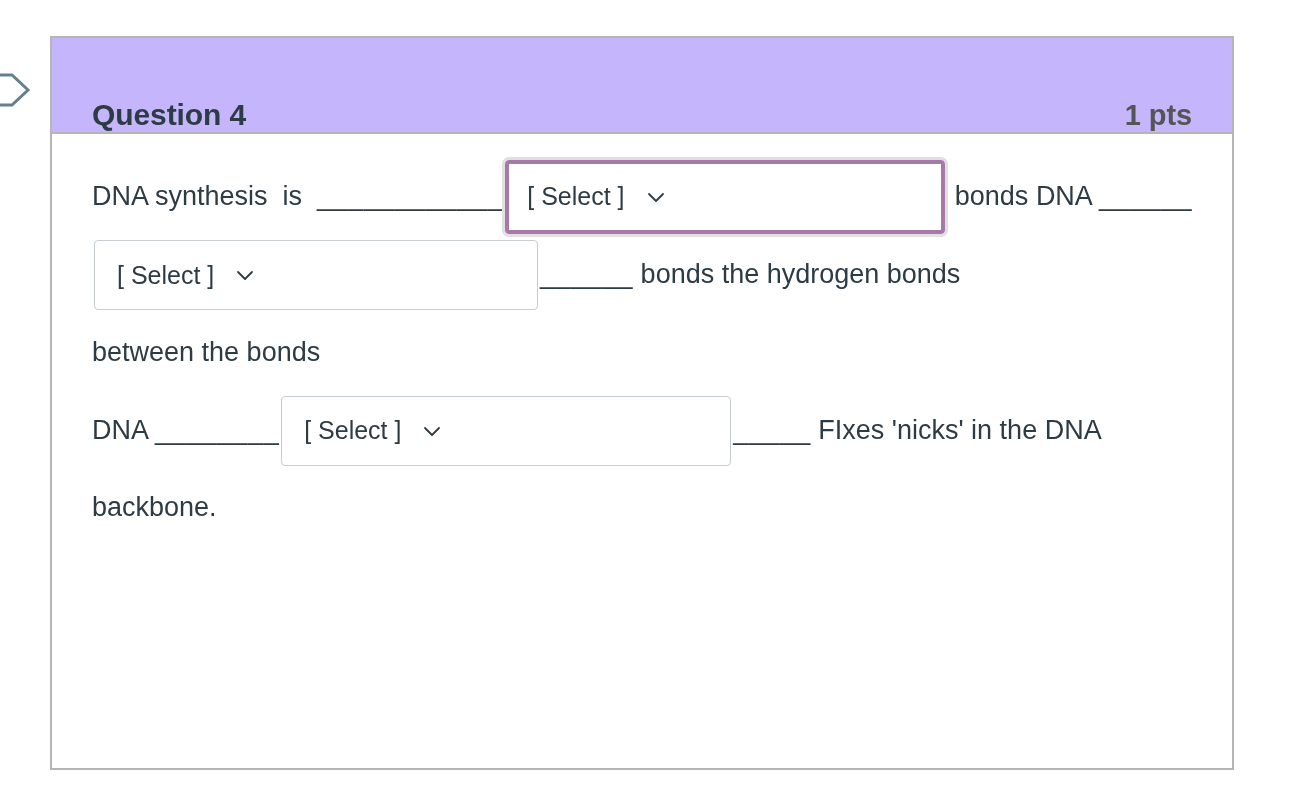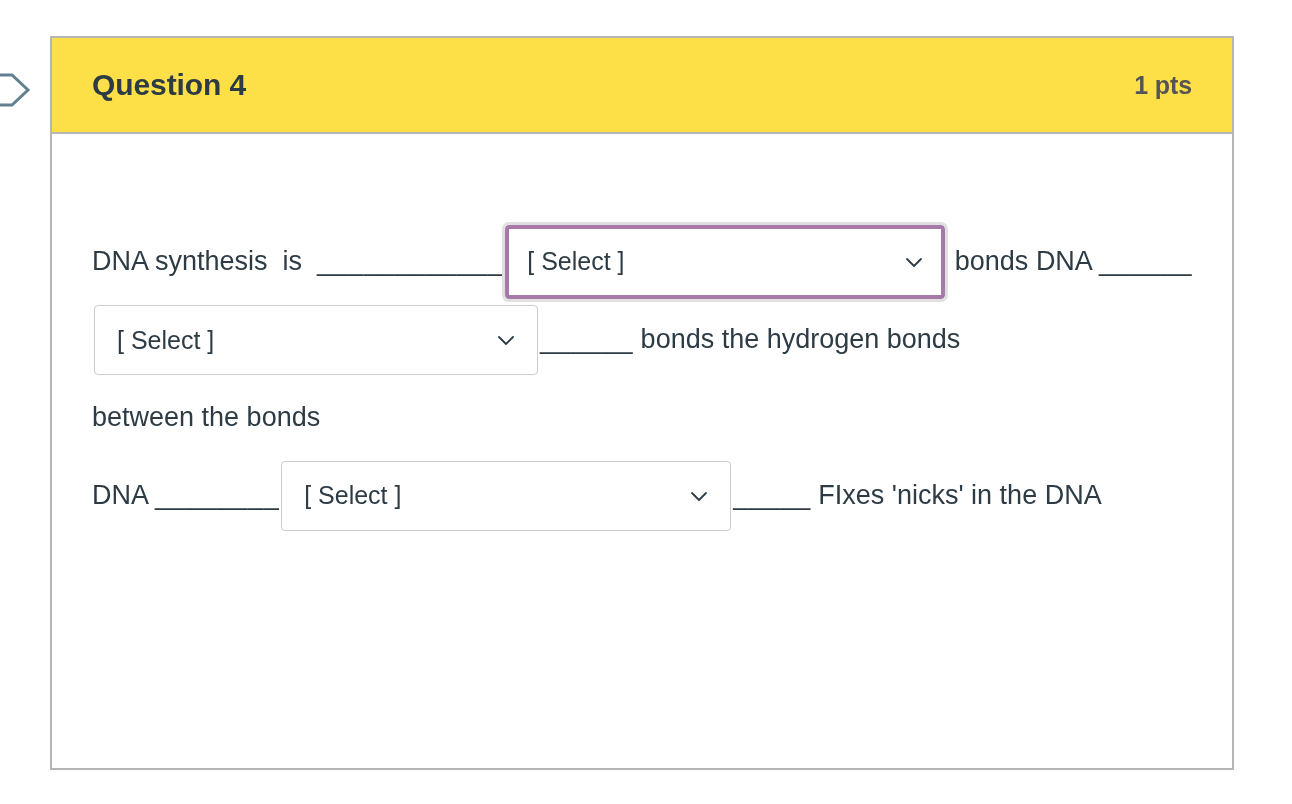--- a/index.html
+++ b/index.html
@@ -39,69 +39,67 @@
     top: 36px;
     width: 1184px;
     height: 734px;
     border: 2px solid #b5b5b5;
     box-sizing: border-box;
     background: #ffffff;
   }
 
   .question-header {
     height: 96px;
-    background: #fde047;
+    background: #c4b5fd;
     border-bottom: 2px solid #b5b5b5;
     box-sizing: border-box;
     display: flex;
-    align-items: center;
+    align-items: flex-end;
     justify-content: space-between;
     padding: 0 40px 0 40px;
   }
 
   .question-title {
     font-size: 30px;
     font-weight: bold;
     color: #2d3b45;
     letter-spacing: -0.1px;
   }
 
   .question-points {
-    font-size: 25px;
+    font-size: 29px;
     font-weight: bold;
     color: #555555;
     letter-spacing: -0.1px;
   }
 
   
   .question-body {
-    padding: 68px 40px 0 40px;
+    padding: 23px 40px 0 40px;
     font-size: 27px;
     line-height: 77px;
     color: #2d3b45;
-    margin-top: 20px;
   }
 
   .q-text {
     display: inline;
     vertical-align: middle;
     white-space: pre-wrap;
   }
 
   .blank {
     display: inline;
     vertical-align: middle;
     letter-spacing: 0.5px;
   }
 
   
   .dropdown {
     display: inline-flex;
     align-items: center;
-    justify-content: space-between;
     vertical-align: middle;
     box-sizing: border-box;
     background: #ffffff;
     border: 1px solid #c7cdd1;
     border-radius: 4px;
     height: 70px;
     padding: 0 18px 0 22px;
     font-size: 25px;
     color: #2d3b45;
     position: relative;
@@ -182,16 +180,17 @@
       
       <span class="q-text">DNA </span><span class="blank">________</span><span class="dropdown dd-3">
         <span class="dropdown-label">[ Select ]</span>
         <span class="chev">
           <svg width="26" height="26" viewBox="0 0 26 26" fill="none" aria-hidden="true">
             <path d="M6 10 L13 17 L20 10" stroke="#2d3b45" stroke-width="1.8" fill="none" stroke-linecap="round" stroke-linejoin="round"></path>
           </svg>
         </span>
       </span><span class="blank">_____</span><span class="q-text"> FIxes 'nicks' in the DNA</span>
 
+      <span class="line">backbone.</span>
 
     </div>
   </div>
 </div>
 
 </body></html>

